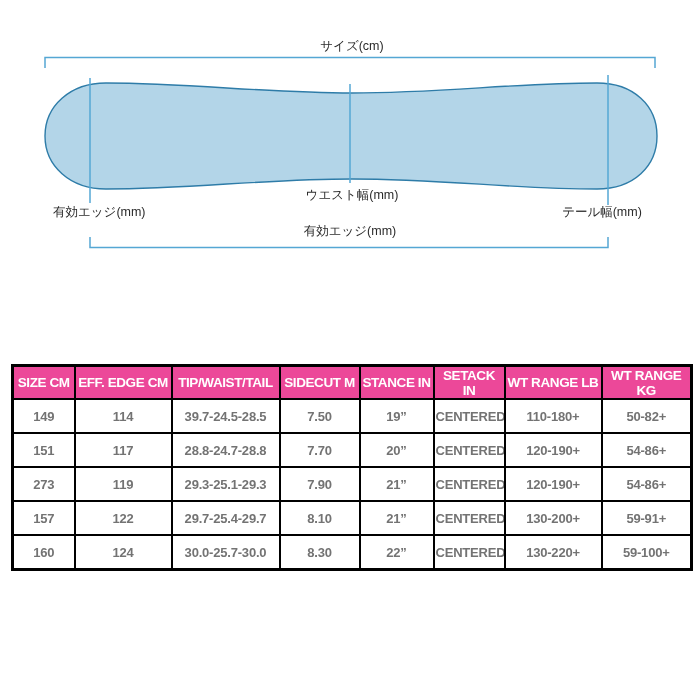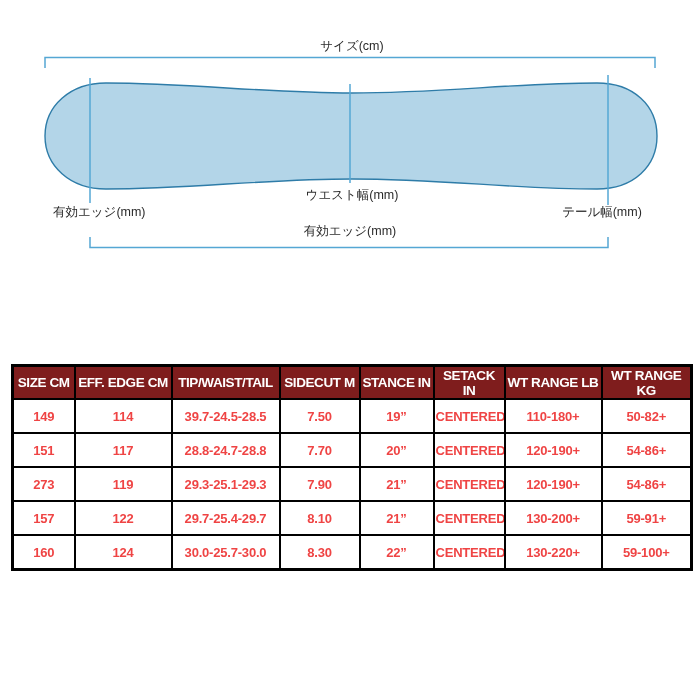--- a/index.html
+++ b/index.html
@@ -32,30 +32,30 @@
     border: 3px solid #000000;
   }
   .spec-table th, .spec-table td {
     border: 2px solid #000000;
     text-align: center;
     vertical-align: middle;
     padding: 0 1px;
     overflow: hidden;
   }
   .spec-table th {
-    background: #7f1d1d;
+    background: #ec4899;
     color: #ffffff;
     height: 31px;
     font-size: 13.5px;
     font-weight: 700;
     letter-spacing: -0.4px;
   }
   .spec-table td {
     background: #ffffff;
-    color: #ef4444;
+    color: #737373;
     height: 32px;
     font-size: 13px;
     font-weight: 700;
     letter-spacing: -0.2px;
   }
 </style>
 </head>
 <body>
 
 <div class="canvas">

